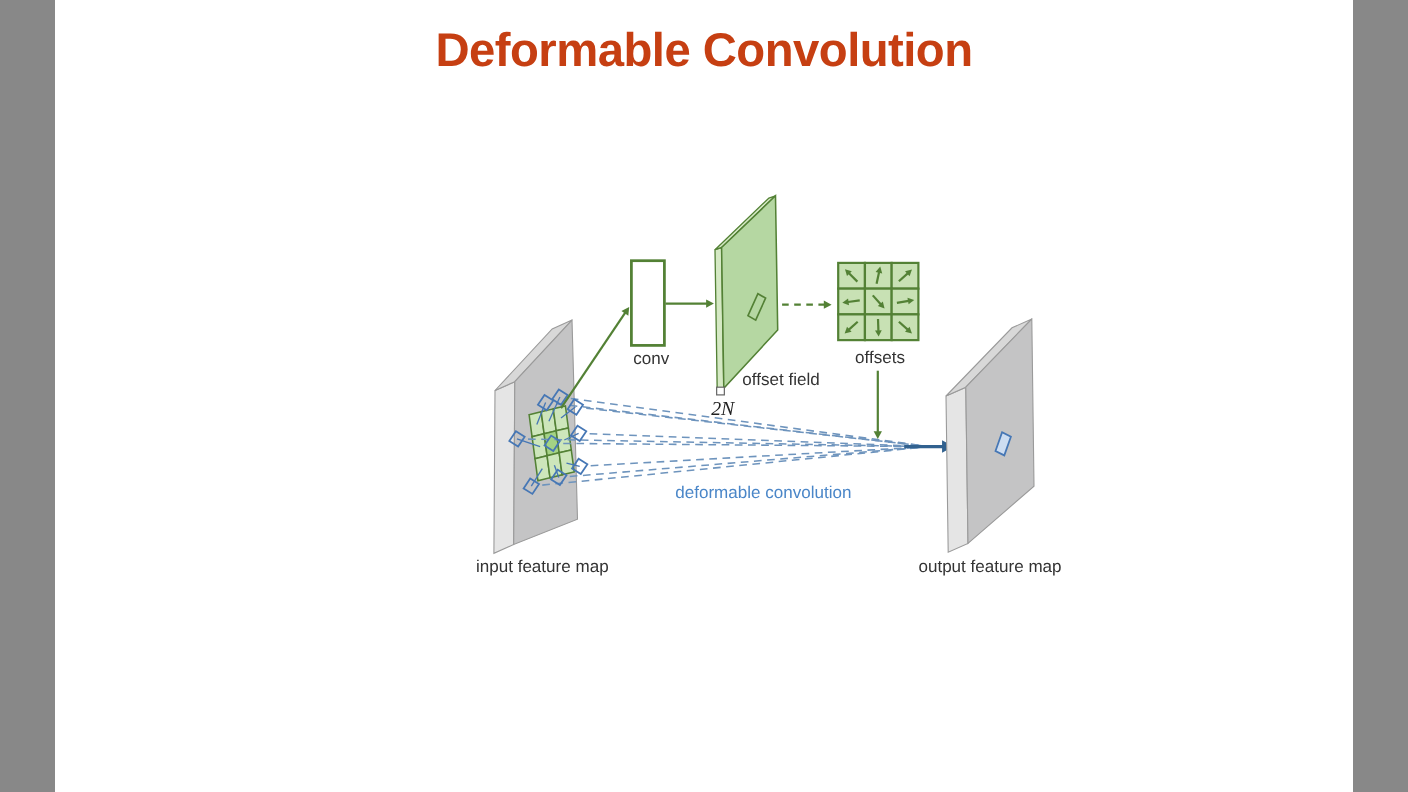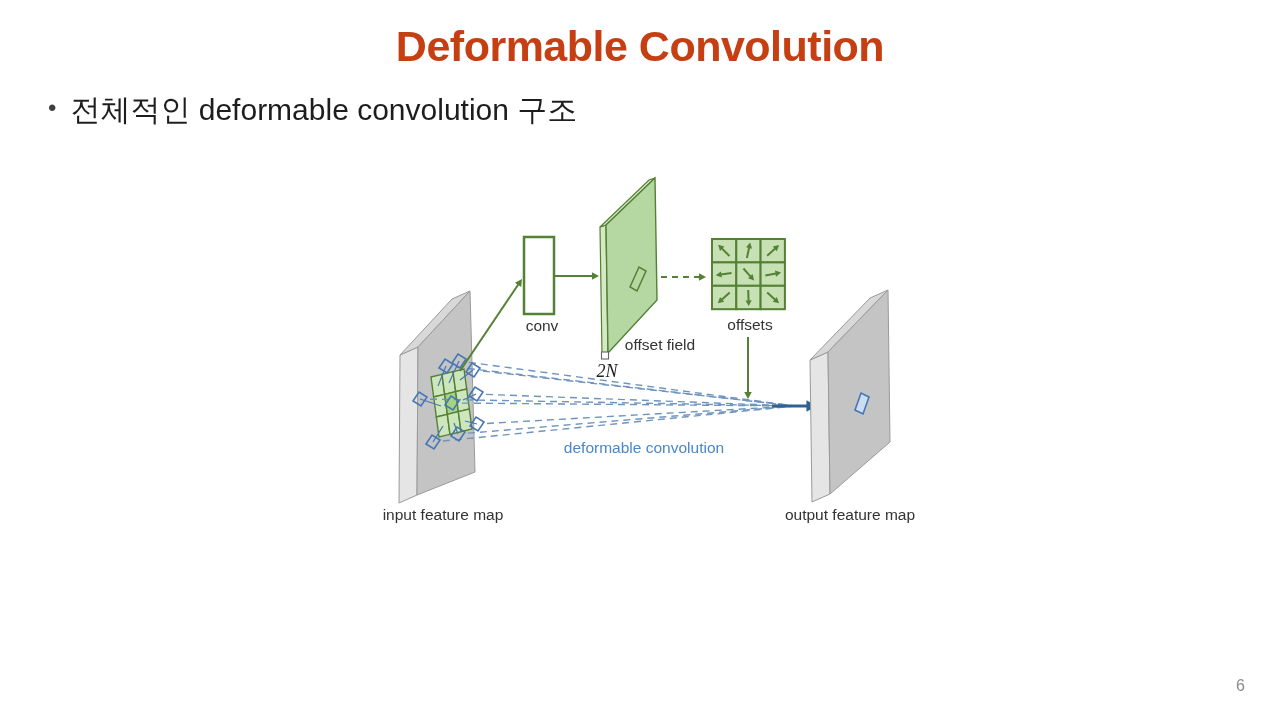--- a/index.html
+++ b/index.html
@@ -1,17 +1,17 @@
 <!DOCTYPE html>
 <html><head>
 <meta charset="utf-8">
 <style>
   html,body{margin:0;padding:0;background:#888;}
   .slide{
-    position:relative;width:1280px;height:720px;background:#ffffff;
+    position:relative;width:1180px;height:720px;background:#ffffff;
     font-family:"Liberation Sans",sans-serif;overflow:hidden;margin:0 auto;
   }
   .title{
     position:absolute;top:22px;left:0;width:100%;margin:0;
     text-align:center;font-size:43px;font-weight:bold;letter-spacing:-0.5px;
   }
   .bullet-line{
     position:absolute;left:48px;top:90px;font-size:30px;color:#1d1d1d;
     white-space:nowrap;
   }
@@ -23,23 +23,20 @@
     position:absolute;left:1236px;top:677px;font-size:16px;color:#8c8c8c;
   }
 </style>
 </head>
 <body>
 
 <div class="slide">
 
   <h1 class="title" style="color: rgb(198, 63, 18);">Deformable Convolution</h1>
 
-  <div class="bullet-line">
-    <span class="bullet-dot">•</span><span>전체적인 deformable convolution 구조</span>
-  </div>
 
   <svg class="diagram" width="580" height="370" viewBox="370 165 580 370">
 
     <g>
       <polygon points="400,355 418,347 417,495 399,503" stroke-width="1" fill="#e5e5e5" stroke="#9a9a9a"></polygon>
       <polygon points="400,355 418,347 470,291 452,299" stroke-width="1" fill="#d8d8d8" stroke="#9a9a9a"></polygon>
       <polygon points="418,347 470,291 475,472 417,495" stroke-width="1" fill="#c4c4c5" stroke="#9a9a9a"></polygon>
     </g>
 
     <g id="input-grid">

